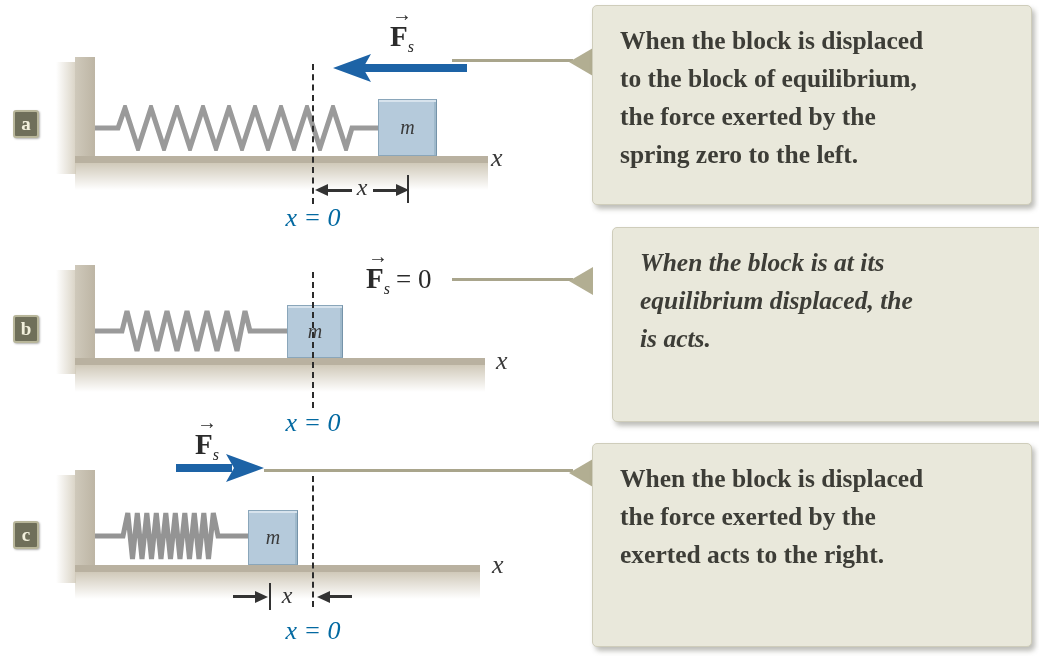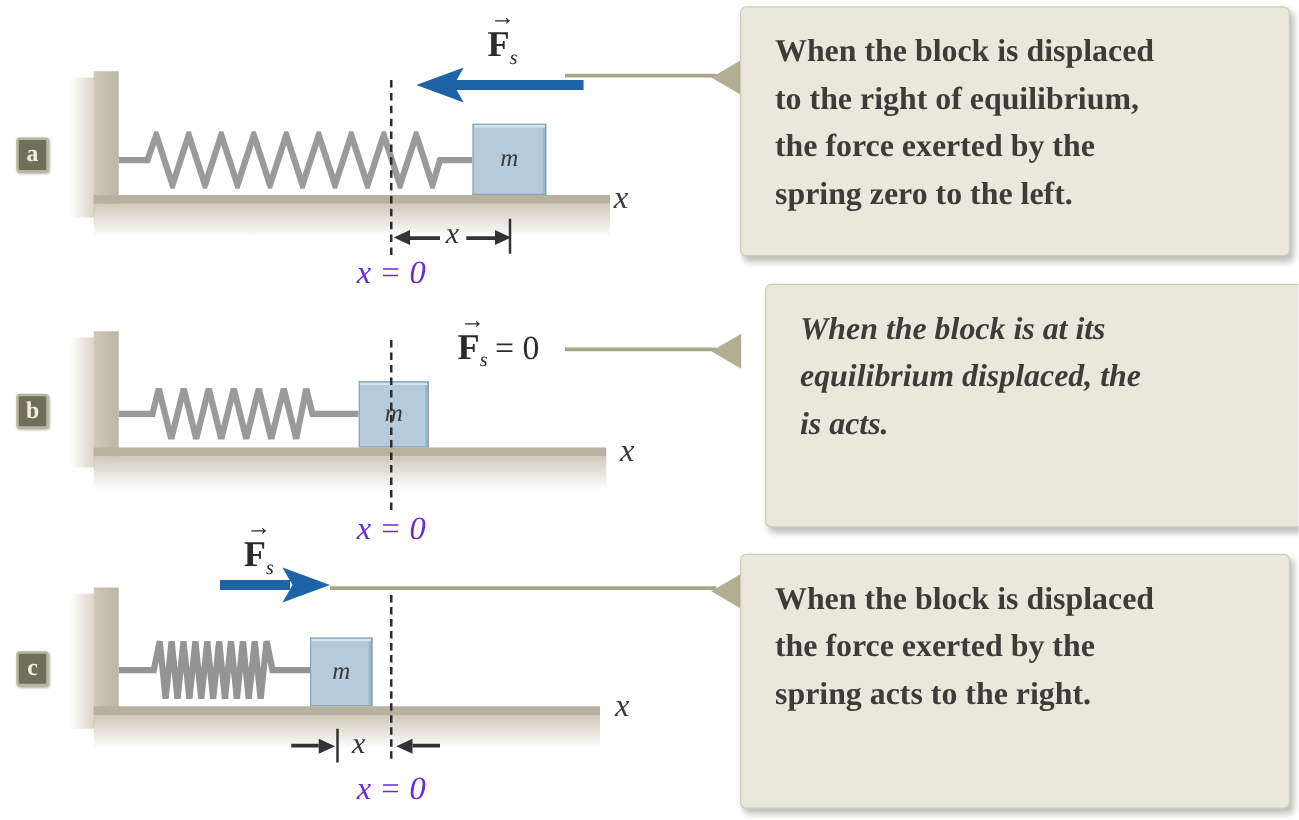--- a/index.html
+++ b/index.html
@@ -47,21 +47,21 @@
 
   
   .callout {
     width:440px; background:#e9e8db; border:1px solid #cfcdbb; border-radius:5px; box-sizing:border-box;
     box-shadow:3px 4px 5px rgba(110,110,100,.45); padding:16px 14px 10px 27px; z-index:7;
     font-size:25.5px; line-height:38px; font-weight:bold; color:#3d3d37;
   }
 
   
   .axis-label { font-style:italic; font-size:26px; color:#3a3a3a; z-index:6; }
-  .origin-label { font-style:italic; font-size:26px; color:#6d28d9; width:90px; text-align:center; z-index:6; }
+  .origin-label { font-style:italic; font-size:26px; color:#0369a1; width:90px; text-align:center; z-index:6; }
 
   
   .dim-shaft { height:3px; background:#333333; z-index:6; }
   .dim-tick { width:2px; background:#333333; z-index:6; }
   .dim-label { font-style:italic; font-size:24px; color:#333333; z-index:6; width:22px; text-align:center; }
   .dim-head-left { width:0; height:0; border-top:6px solid transparent; border-bottom:6px solid transparent;
     border-right:13px solid #333333; z-index:6; }
   .dim-head-right { width:0; height:0; border-top:6px solid transparent; border-bottom:6px solid transparent;
     border-left:13px solid #333333; z-index:6; }
 
@@ -109,21 +109,21 @@
   <div class="abs dim-label" style="left:351px; top:174px;">x</div>
   <div class="abs dim-shaft" style="left:373px; top:189px; width:23px;"></div>
   <div class="abs dim-head-right" style="left:396px; top:184px;"></div>
   <div class="abs dim-tick" style="left:407px; top:175px; height:28px;"></div>
 
   <div class="abs origin-label" style="left:268px; top:203px;">x = 0</div>
 
   <div class="abs callout-tri" style="left:569px; top:48px;"></div>
   <div class="abs callout" style="left:592px; top:5px; height:200px;">
     <div>When the block is displaced</div>
-    <div>to the right of equilibrium,</div>
+    <div>to the block of equilibrium,</div>
     <div>the force exerted by the</div>
     <div>spring zero to the left.</div>
   </div>
 
   <div class="abs badge" style="left:13px; top:315px;">
       <span>b</span>
     </div>
 
   <div class="abs wall-shadow" style="left:56px; top:270px; height:104px;"></div>
   <div class="abs wall" style="left:75px; top:265px; height:100px;"></div>
@@ -195,16 +195,16 @@
   <div class="abs dim-label" style="left:276px; top:582px;">x</div>
   <div class="abs dim-head-left" style="left:317px; top:591px;"></div>
   <div class="abs dim-shaft" style="left:330px; top:595px; width:22px;"></div>
 
   <div class="abs origin-label" style="left:268px; top:616px;">x = 0</div>
 
   <div class="abs callout-tri" style="left:569px; top:459px;"></div>
   <div class="abs callout" style="left:592px; top:443px; height:204px;">
     <div>When the block is displaced</div>
     <div>the force exerted by the</div>
-    <div>spring acts to the right.</div>
+    <div>exerted acts to the right.</div>
   </div>
 
 </div>
 
 </body></html>

